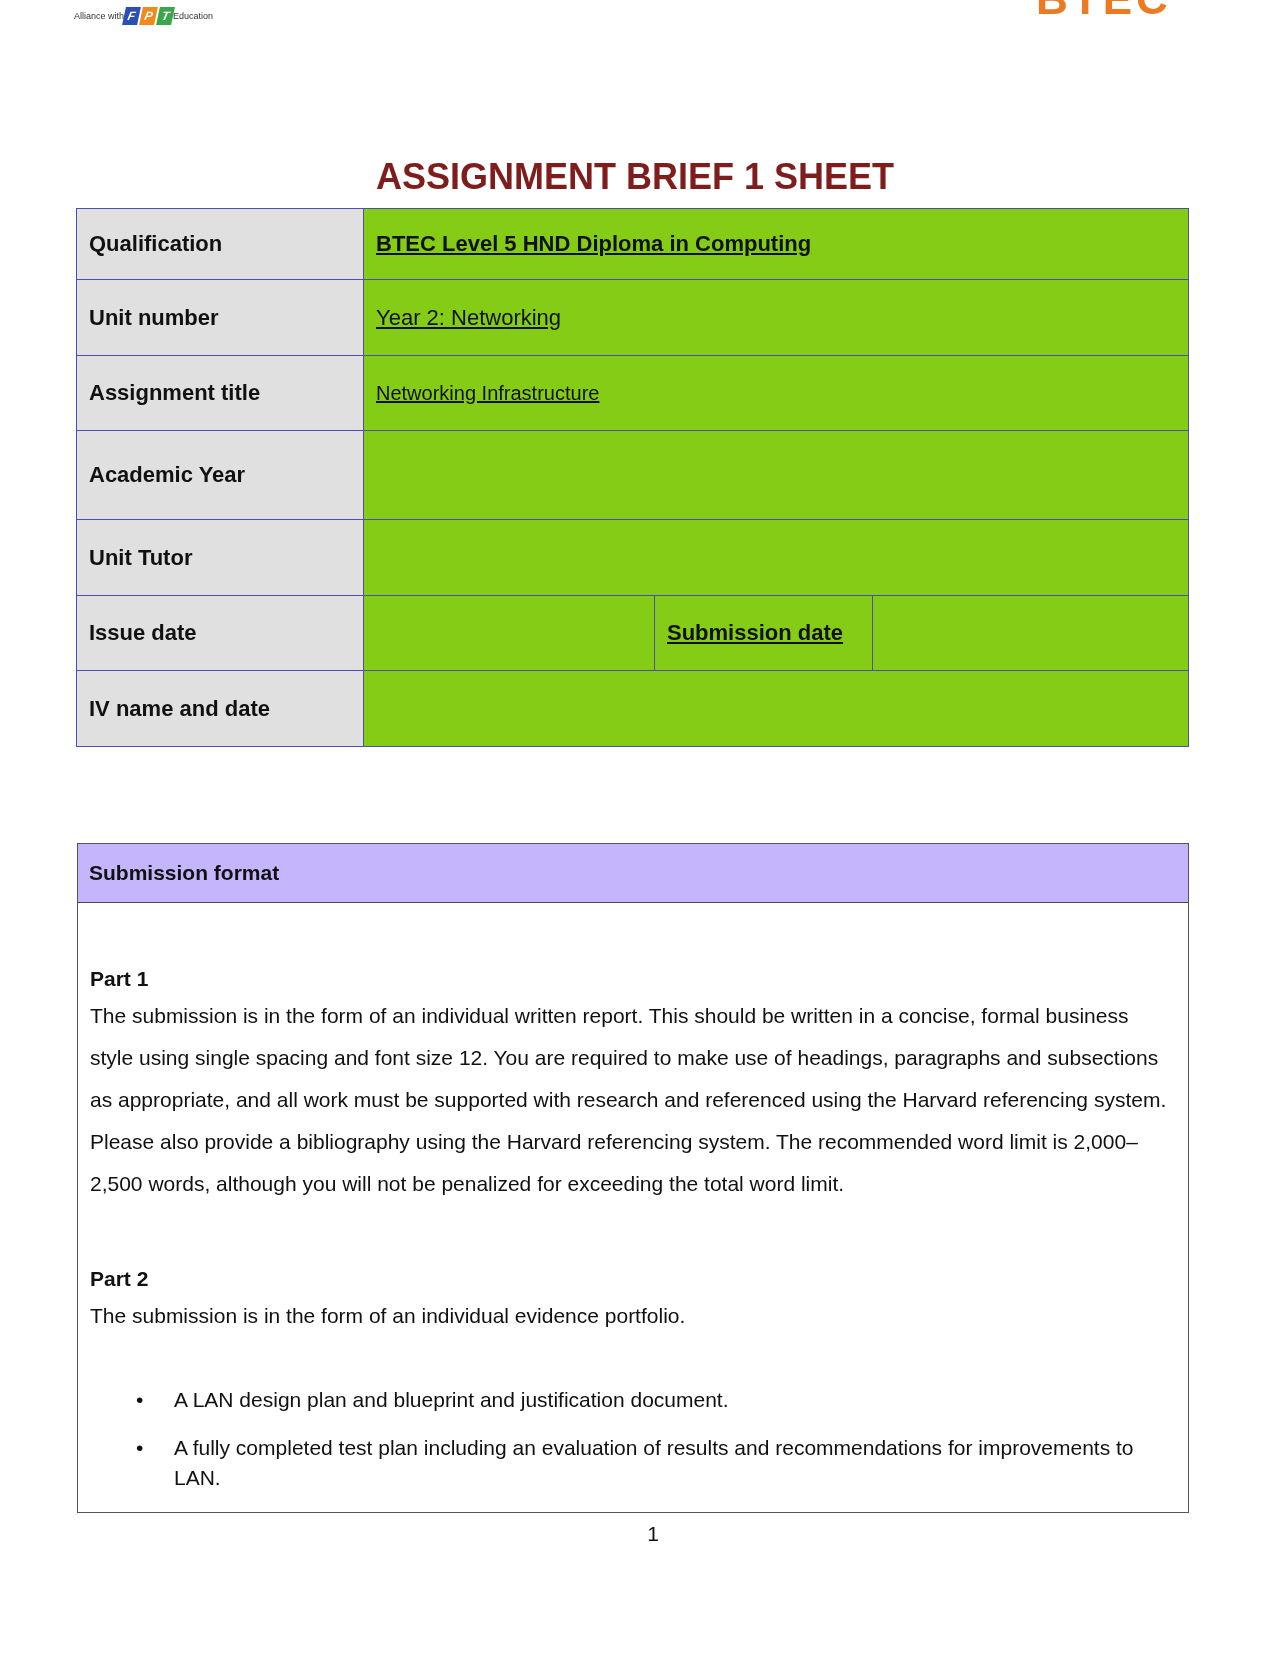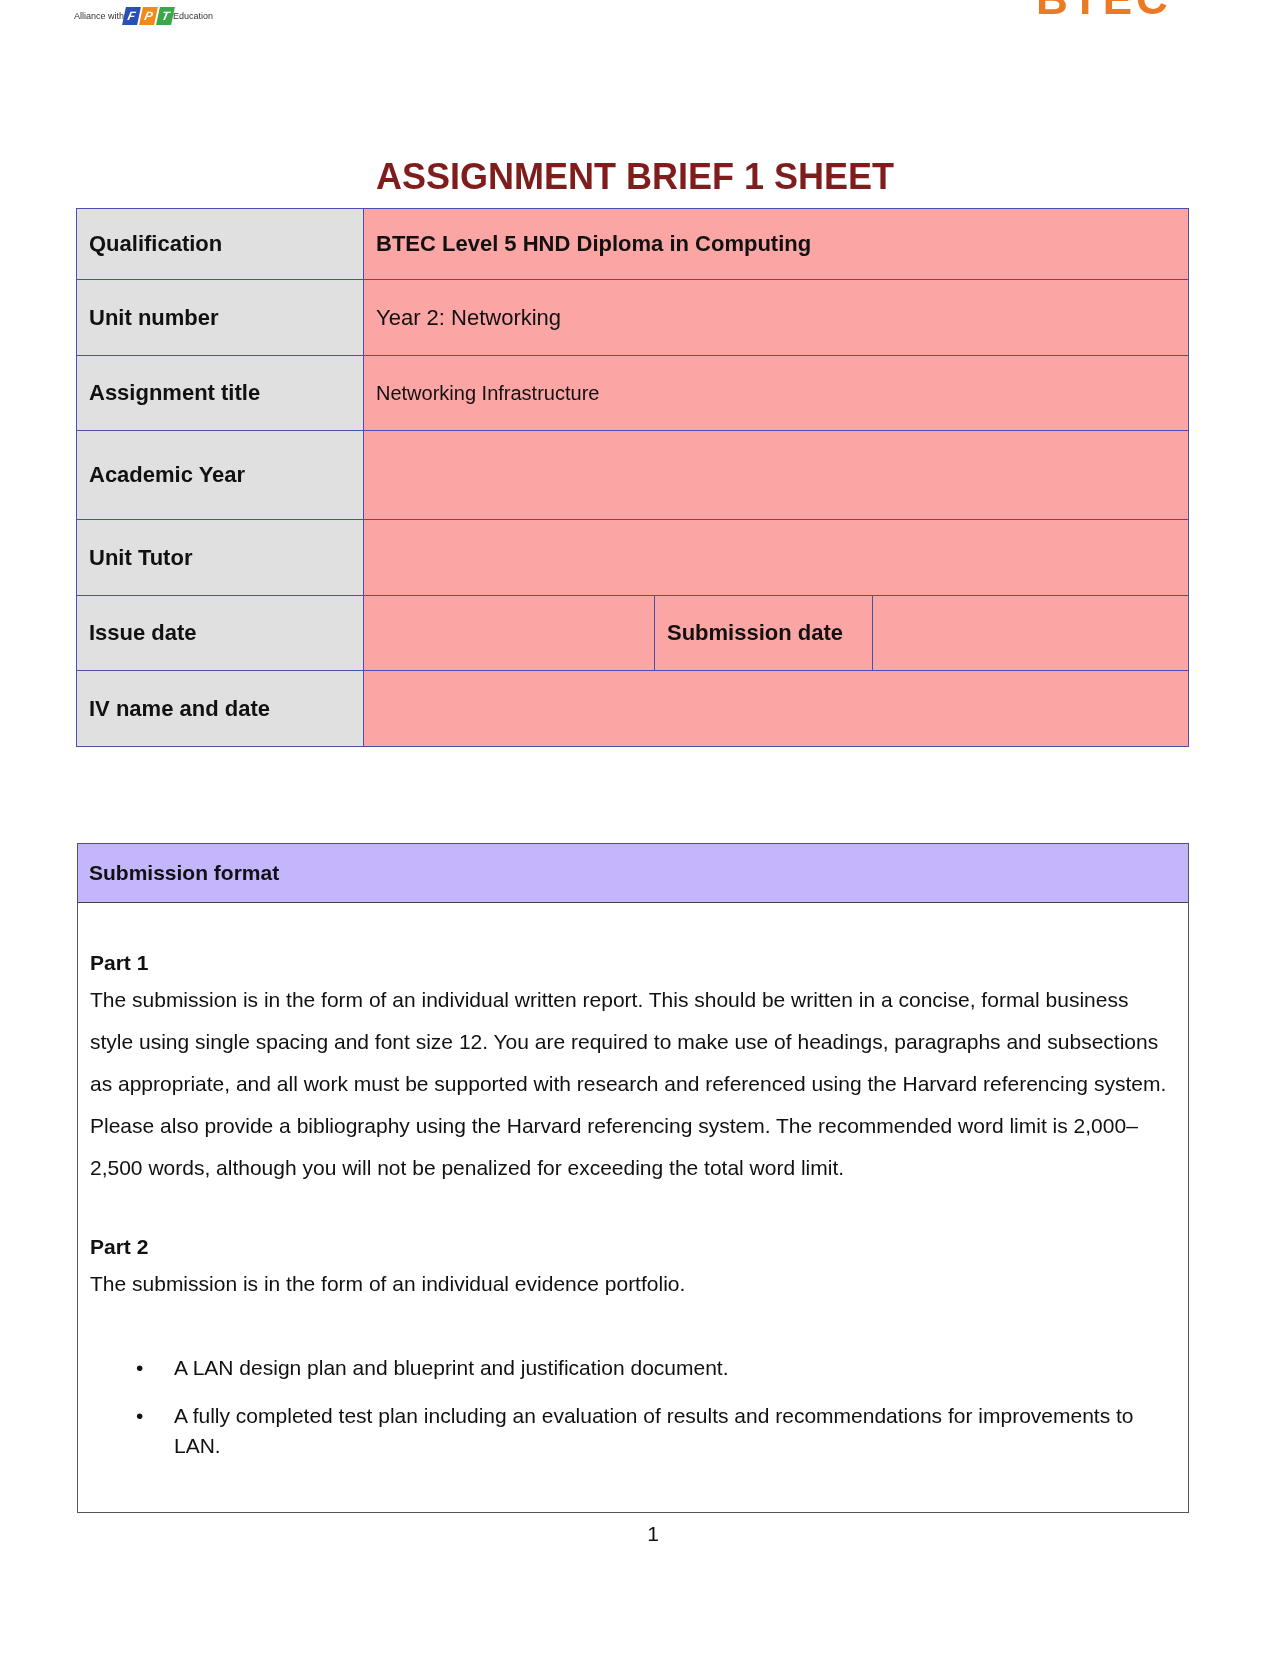--- a/index.html
+++ b/index.html
@@ -13,30 +13,30 @@
   .fpt-b { width: 15px; height: 18px; transform: skewX(-12deg); color: #fff; font-weight: bold; font-size: 12px;
            display: flex; align-items: center; justify-content: center; font-style: italic; }
   .btec-logo { left: 1036px; top: -26px; font-size: 44px; font-weight: bold; color: #ec7a23; letter-spacing: 4px; }
 
   .title { left: 0; width: 1270px; top: 156px; text-align: center; font-size: 36px; font-weight: bold; color: #7f1d1d; }
 
   
   table.info { position: absolute; left: 76px; top: 208px; width: 1113px; border-collapse: collapse; }
   table.info td { border: 1.5px solid #4a4fb0; font-size: 22px; padding: 16px 12px; vertical-align: middle; }
   table.info td.lbl { background: #e0e0e0; font-weight: bold; width: 262px; }
-  table.info td.val { background: #fca5a5; }
+  table.info td.val { background: #84cc16; text-decoration: underline; }
   table.info td.val.bold { font-weight: bold; }
   table.info td.sub-lbl { font-weight: bold; width: 193px; }
 
   
   .sf-box { left: 77px; top: 843px; width: 1112px; height: 670px; border: 1.5px solid #555; box-sizing: border-box; }
   .sf-head { height: 58px; background: #c4b5fd; border-bottom: 1.5px solid #444; display: flex; align-items: center;
              padding-left: 11px; font-weight: bold; font-size: 21px; }
   .sf-body { padding: 0 12px; font-size: 21px; }
-  .part-title { font-weight: bold; font-size: 21px; }
+  .part-title { font-weight: bold; font-size: 21px; margin-top: 16px; }
   .para { line-height: 42px; }
   ul.bullets { margin: 8px; padding-left: 76px; list-style: none; }
   ul.bullets li { position: relative; line-height: 30px; margin-bottom: 18px; padding-right: 20px; }
   ul.bullets li::before { content: "•"; position: absolute; left: -38px; }
 
   .page-num { left: 0; width: 1306px; top: 1522px; text-align: center; font-size: 21px; }
 </style>
 </head>
 <body>
 

